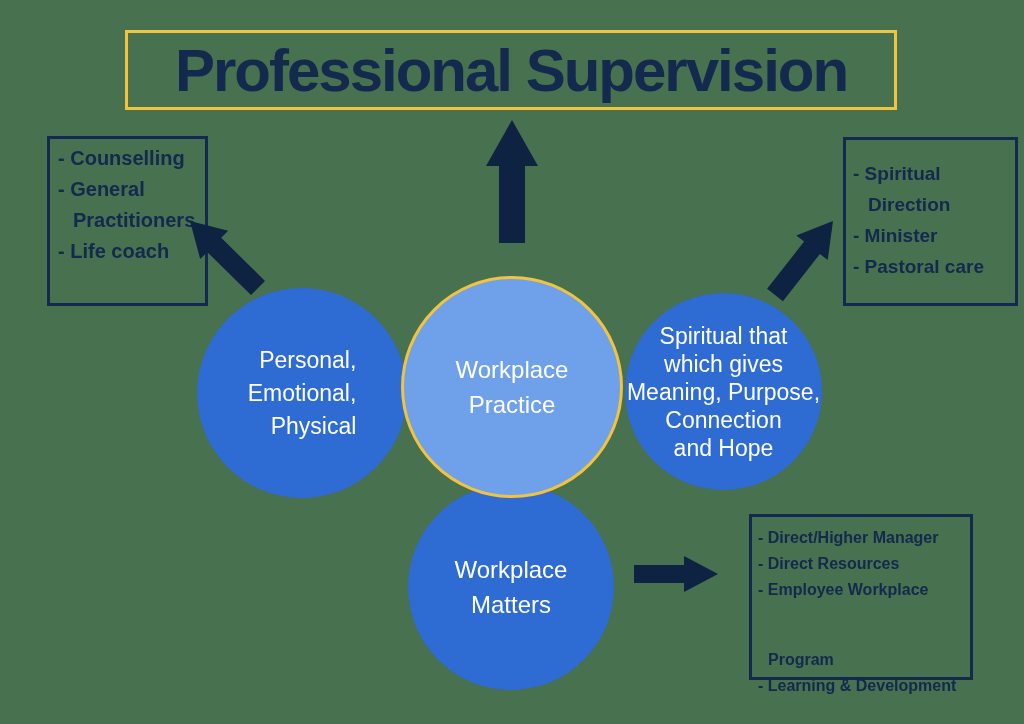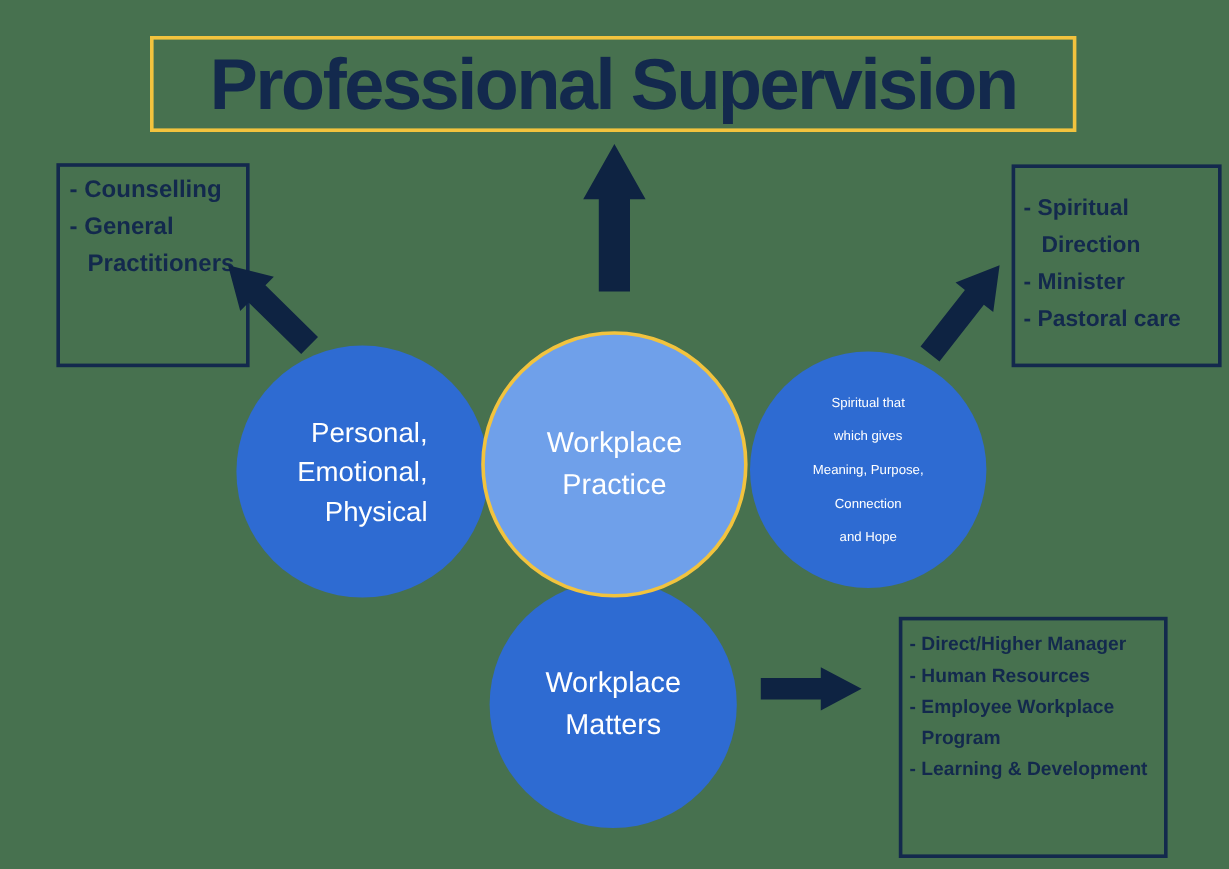--- a/index.html
+++ b/index.html
@@ -40,35 +40,35 @@
     display:flex;align-items:center;justify-content:center;
     text-align:center;white-space:pre-line;
   }
   .circle-personal{left:197px;top:288px;width:210px;height:210px;font-size:23px;line-height:33px;text-align:right;}
   .circle-practice{
     left:401px;top:276px;width:222px;height:222px;
     background:var(--center-circle-blue,#6FA0EA);
     border:3px solid var(--gold,#F2C33E);
     font-size:24px;line-height:35px;z-index:3;
   }
-  .circle-spiritual{left:625px;top:293px;width:197px;height:197px;font-size:11px;line-height:28px;}
+  .circle-spiritual{left:625px;top:293px;width:197px;height:197px;font-size:23px;line-height:28px;}
   .circle-matters{left:408px;top:484px;width:206px;height:206px;font-size:24px;line-height:35px;}
 
   
   .box{
     position:absolute;
     border:3px solid var(--navy-text,#13294D);
     color:var(--navy-text,#13294D);
     font-weight:bold;
   }
   .box-left{left:17px;top:136px;width:161px;height:170px;font-size:20px;line-height:31px;padding:4px 2px 0 8px;margin-left:30px;}
   .box-right{left:843px;top:137px;width:175px;height:169px;font-size:19px;line-height:31px;padding:18px 2px 0 7px;}
-  .box-bottom{left:749px;top:514px;width:224px;height:201px;font-size:16px;line-height:26px;padding:8px 2px 0 6px;}
+  .box-bottom{left:749px;top:514px;width:224px;height:166px;font-size:16px;line-height:26px;padding:8px 2px 0 6px;}
   .box .indent{padding-left:15px;}
-  .box-bottom .indent{padding-left:10px;}
+  .box-bottom .indent{padding-left:10px;margin-top:44px;}
 
   
   .connector-layer{position:absolute;left:0;top:0;z-index:4;pointer-events:none;}
   .connector-layer polygon{fill:var(--arrow-navy,#0E2342);}
 </style>
 </head>
 <body>
 
 <div class="canvas">
 
@@ -97,32 +97,33 @@
 
   <div class="circle circle-practice">
     <span>Workplace
 Practice</span>
   </div>
 
   <div class="box box-left">
       <div>- Counselling</div>
       <div>- General</div>
       <div class="indent">Practitioners</div>
+      <div>- Life coach</div>
     </div>
 
   <div class="box box-right">
       <div>- Spiritual</div>
       <div class="indent">Direction</div>
       <div>- Minister</div>
       <div>- Pastoral care</div>
     </div>
 
   <div class="box box-bottom">
       <div>- Direct/Higher Manager</div>
-      <div>- Human Resources</div>
+      <div>- Direct Resources</div>
       <div>- Employee Workplace</div>
       <div class="indent">Program</div>
       <div>- Learning &amp; Development</div>
     </div>
 
   <svg class="connector-layer" width="1024" height="724" viewBox="0 0 1024 724">
     <polygon points="525,243 525,166 538,166 512,120 486,166 499,166 499,243"></polygon>
     <polygon points="265,280.9 221.2,237.8 228.2,230.7 190,221 200.2,259.1 207.2,252 251,295.1"></polygon>
     <polygon points="782.9,301.2 819.9,254 827.7,260.1 833,221 796.3,235.5 804.1,241.6 767.1,288.8"></polygon>
     <polygon points="634,583 684,583 684,592 718,574 684,556 684,565 634,565"></polygon>

